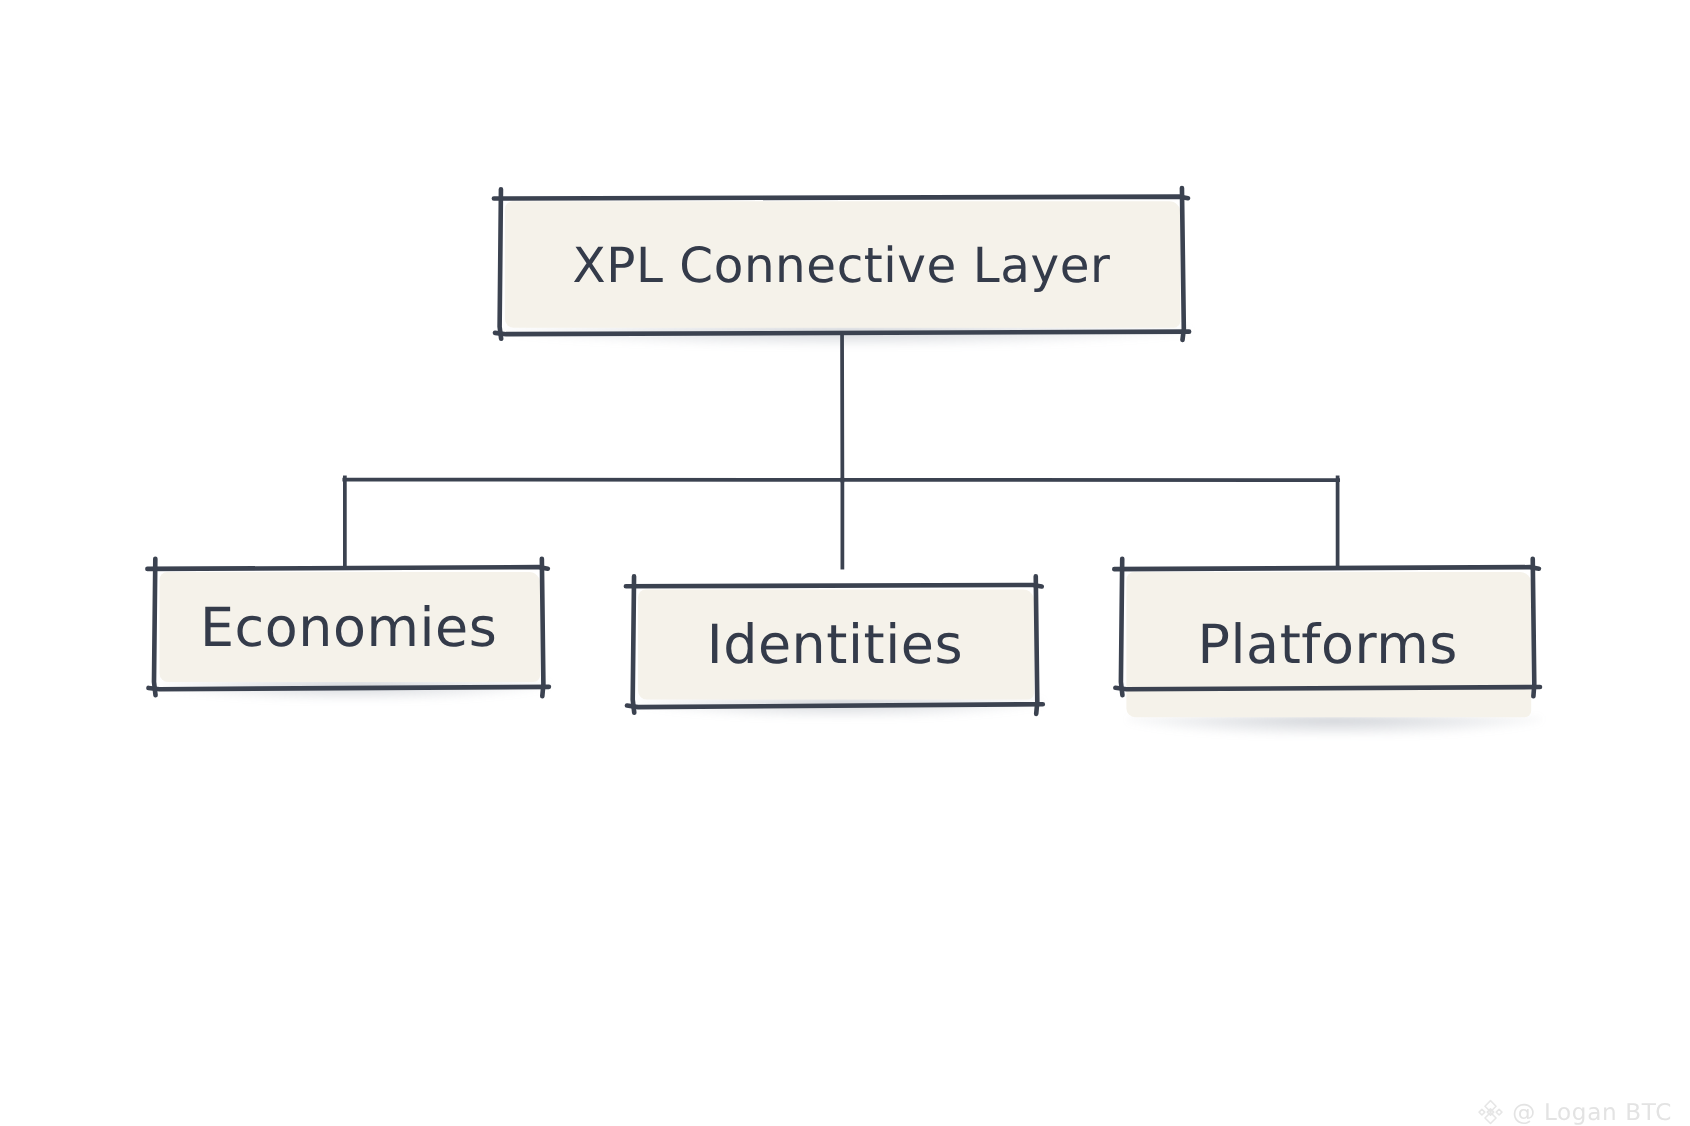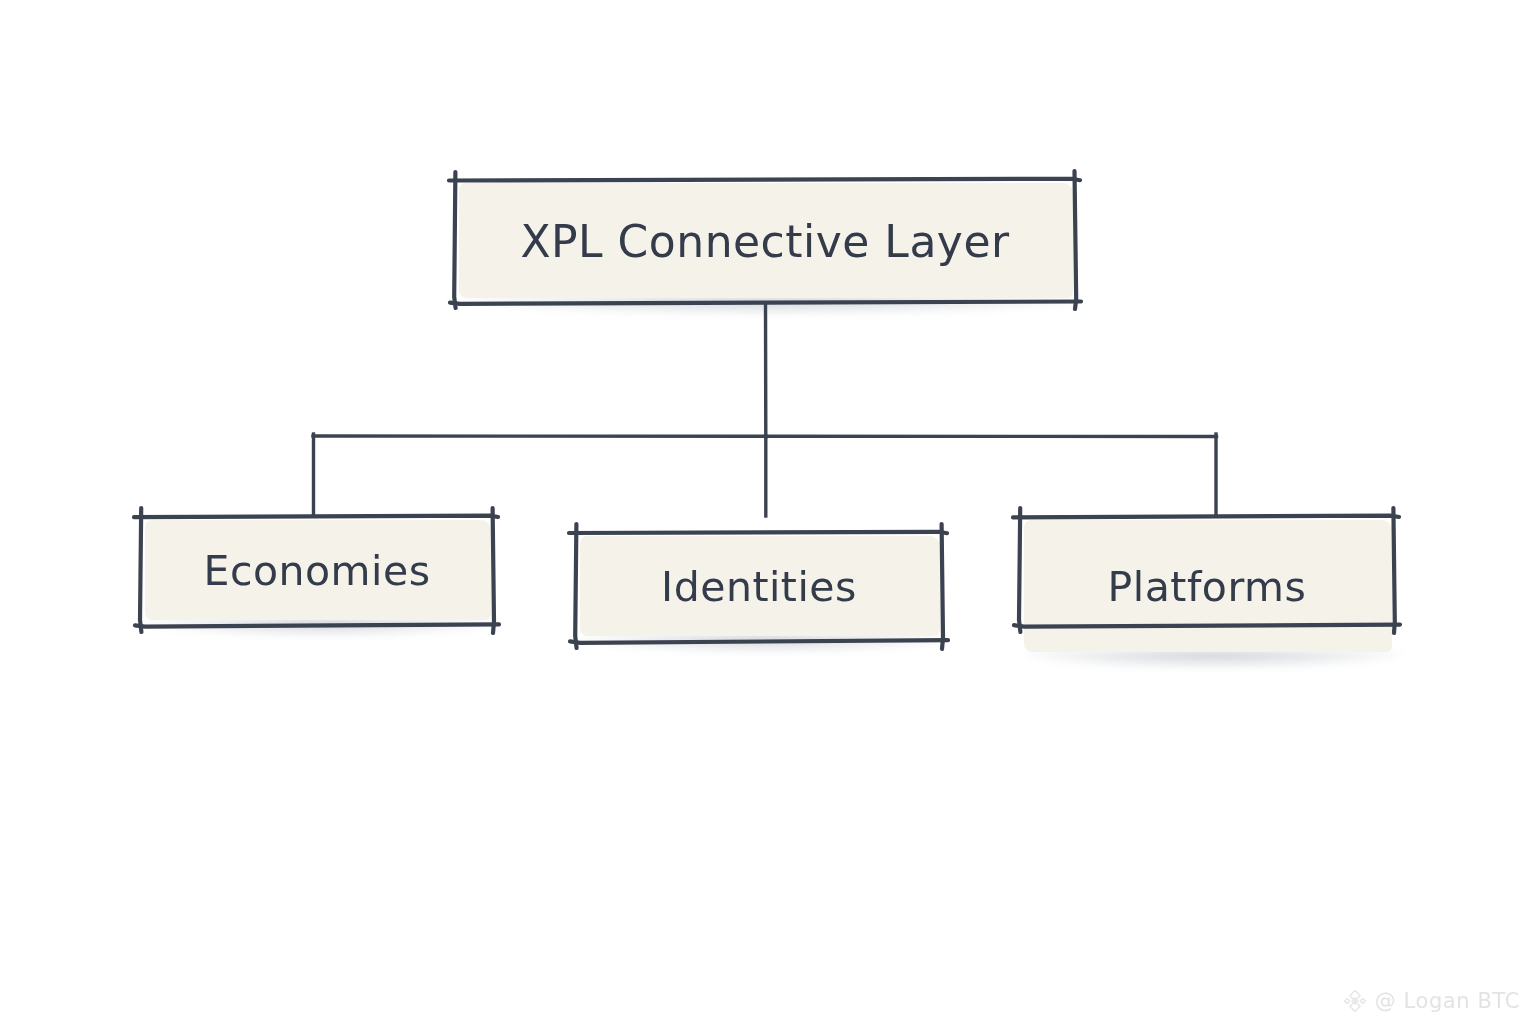--- a/index.html
+++ b/index.html
@@ -99,38 +99,38 @@
     top: 530px;
     width: 372px;
     height: 113px;
   }
   #node-platforms {
     left: 1017px;
     top: 514px;
     width: 380px;
     height: 145px;
   }
-  .child .label { font-size: 41px; }
+  .child .label { font-size: 49px; }
 
   
   #connectors {
     position: absolute;
     left: 0;
     top: 0;
     width: 1536px;
     height: 1024px;
     z-index: 1;
     pointer-events: none;
   }
 
   
   #watermark {
     position: absolute;
     right: 16px;
-    bottom: 10px;
+    bottom: 0;
     display: flex;
     align-items: center;
     gap: 7px;
     z-index: 5;
     user-select: none;
   }
   #watermark .wm-text {
     color: #e3e3e3;
     font-size: 21px;
     font-family: "DejaVu Sans", sans-serif;

